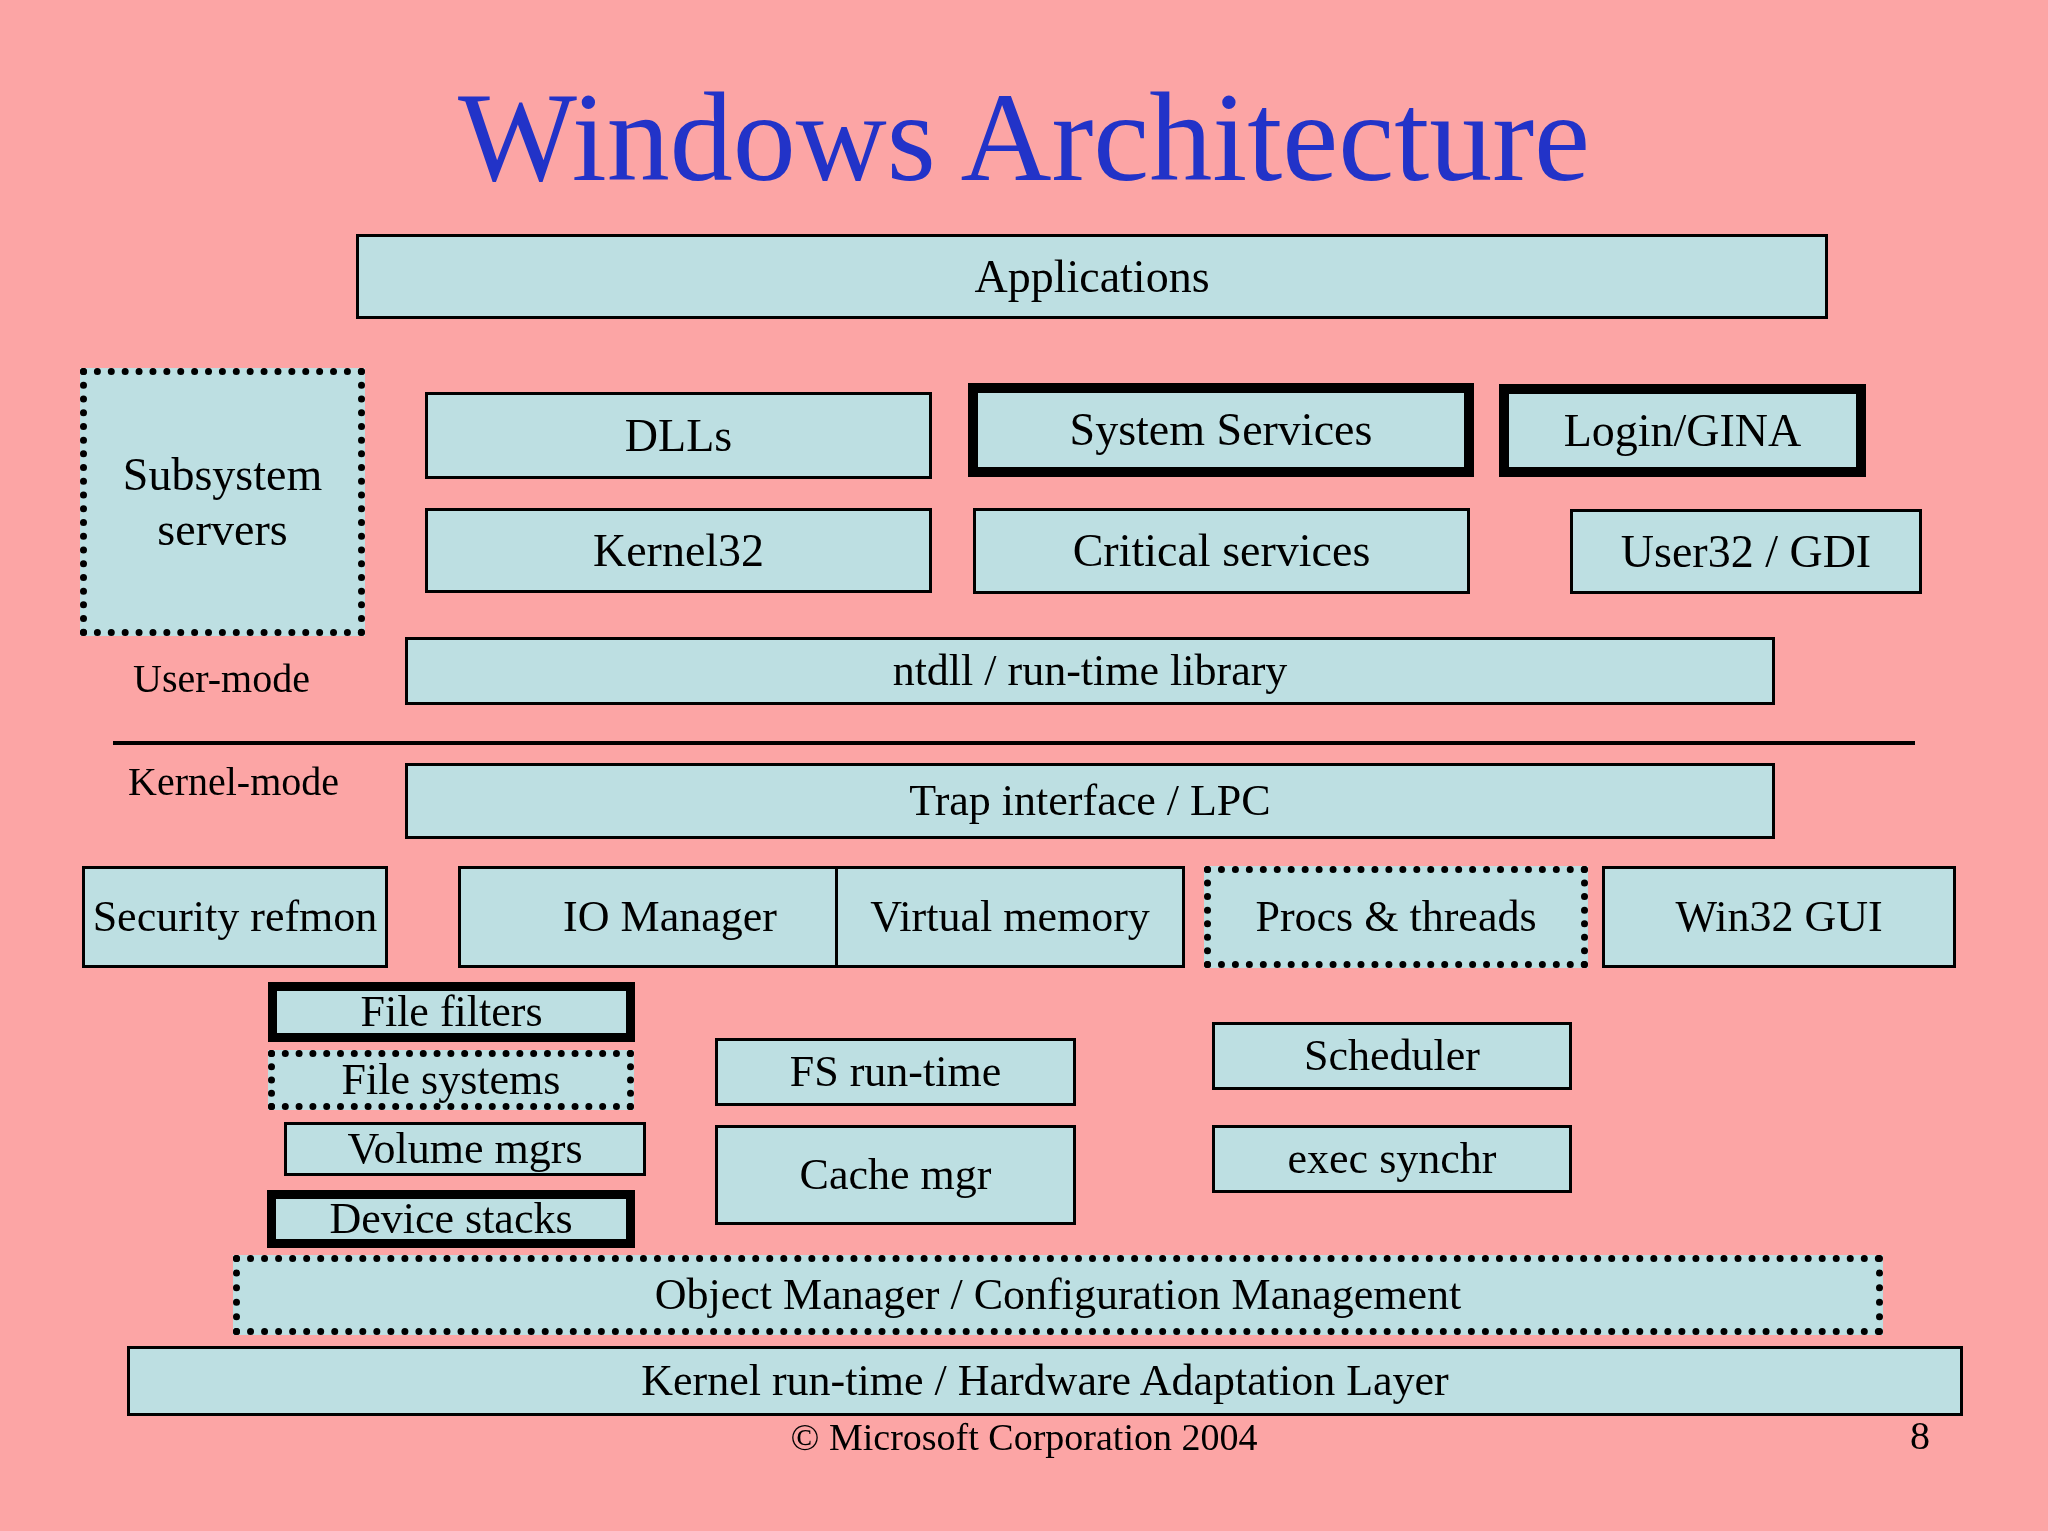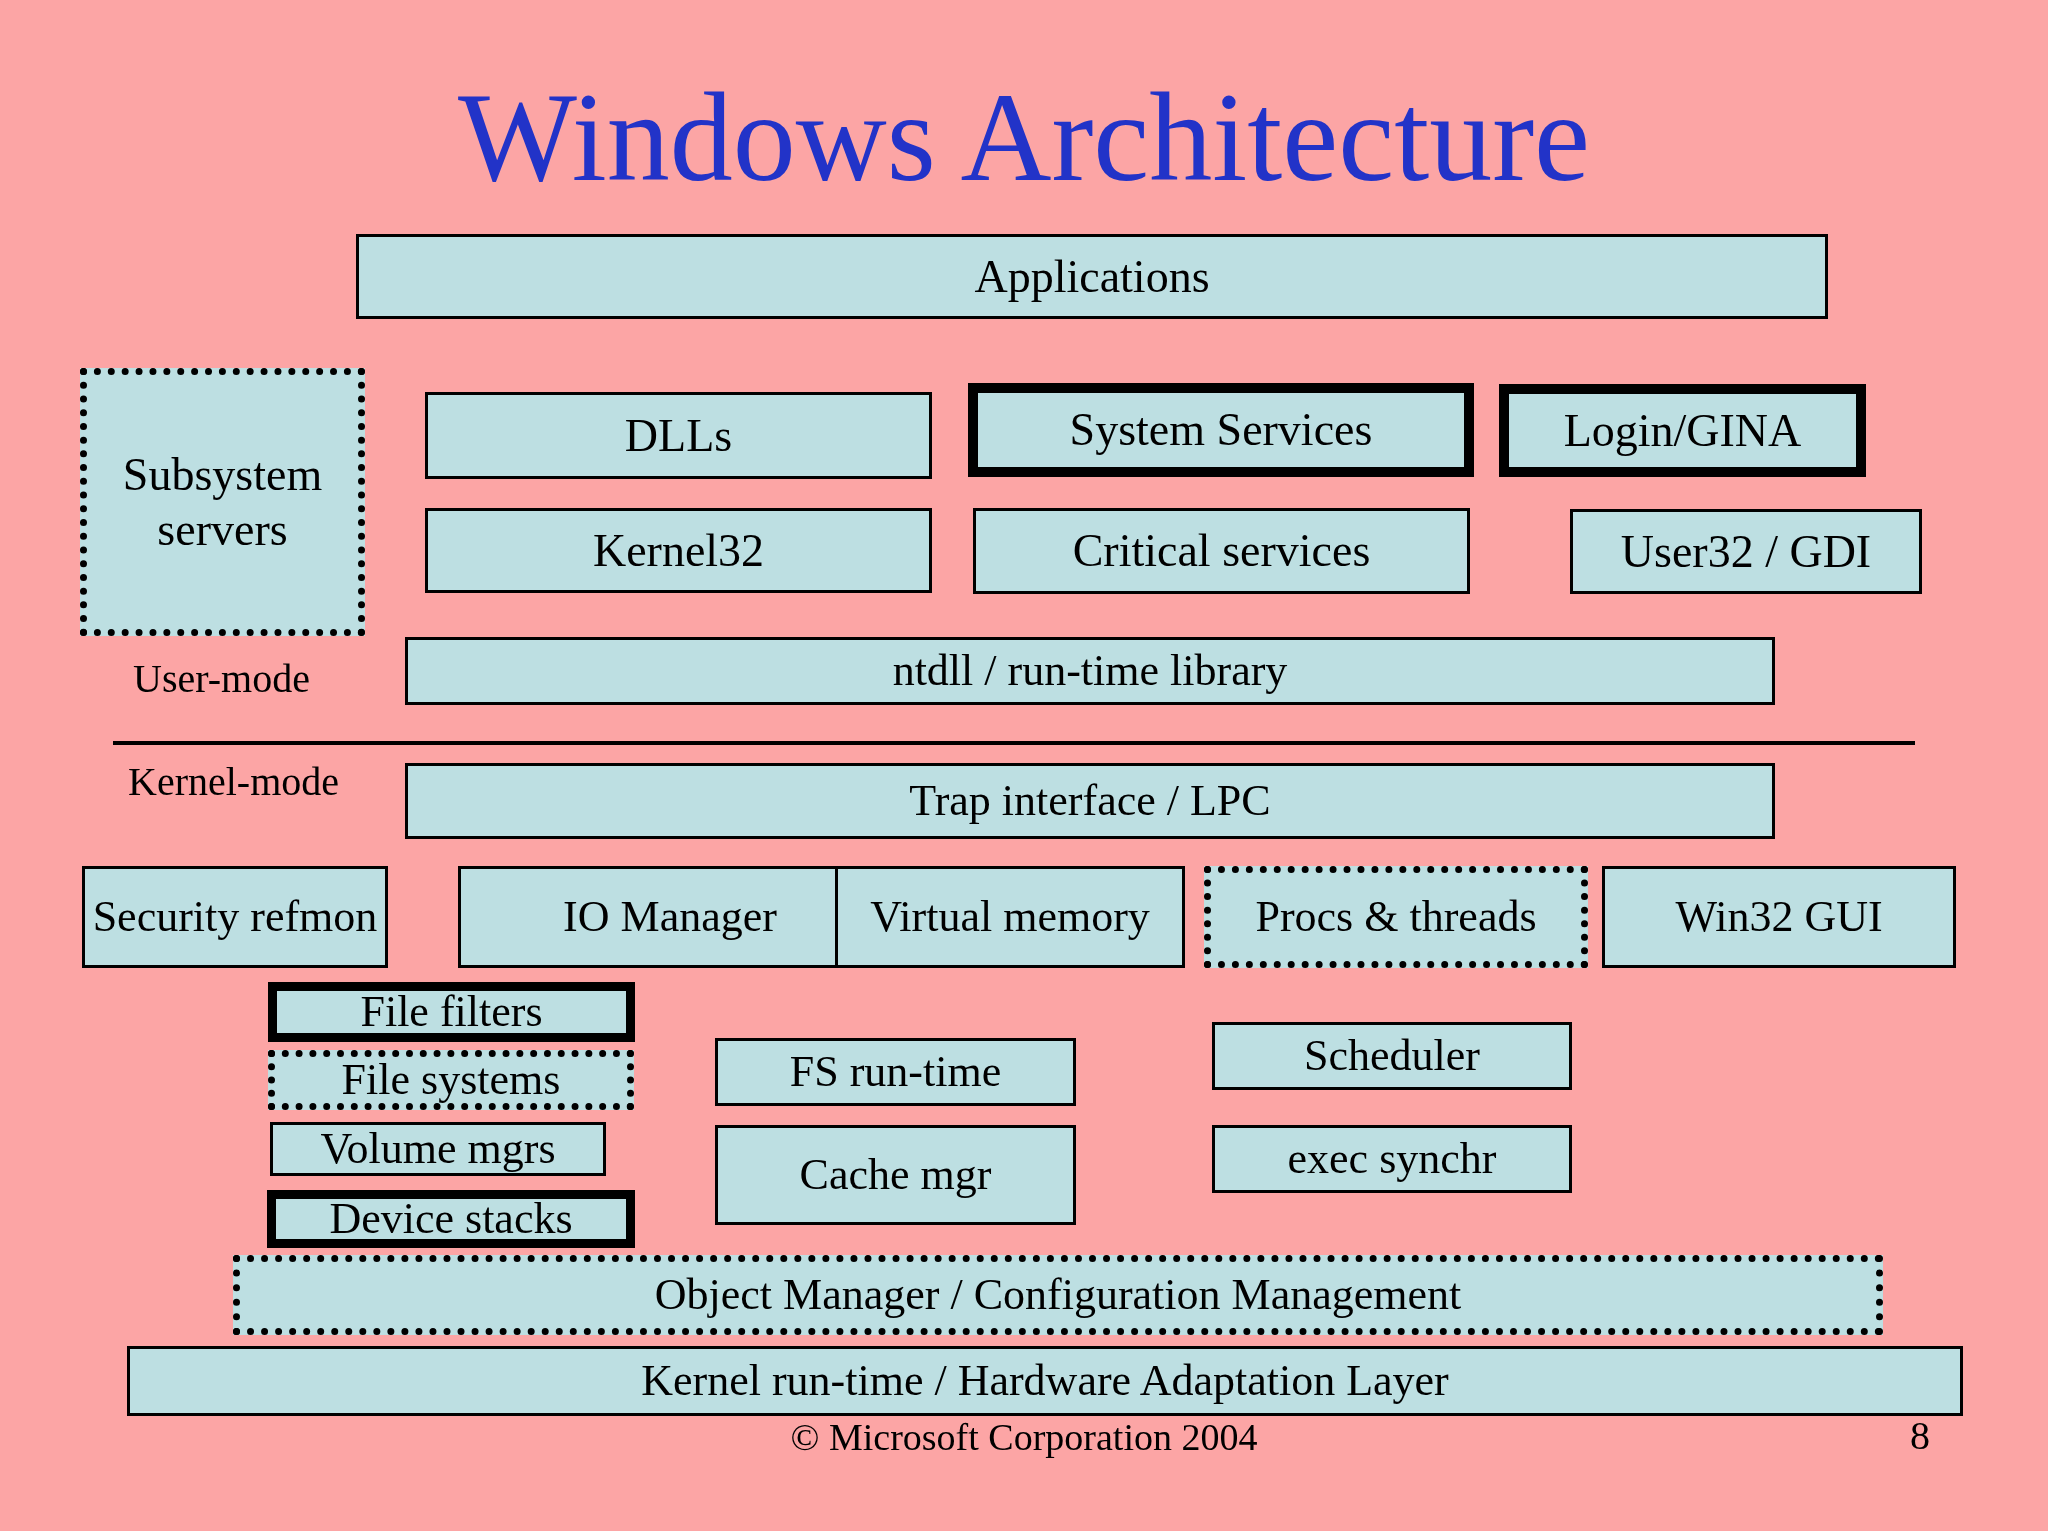--- a/index.html
+++ b/index.html
@@ -87,21 +87,21 @@
   .user-mode      { left: 133px;  top: 657px;  }
   .kernel-mode    { left: 128px;  top: 760px;  }
   .trap           { left: 405px;  top: 763px;  width: 1370px; height: 76px;  }
   .sec-refmon     { left: 82px;   top: 866px;  width: 306px;  height: 102px; }
   .io-manager     { left: 458px;  top: 866px;  width: 424px;  height: 102px; }
   .virt-memory    { left: 835px;  top: 866px;  width: 350px;  height: 102px; }
   .procs-threads  { left: 1204px; top: 866px;  width: 384px;  height: 102px; }
   .win32-gui      { left: 1602px; top: 866px;  width: 354px;  height: 102px; }
   .file-filters   { left: 268px;  top: 982px;  width: 367px;  height: 60px;  }
   .file-systems   { left: 268px;  top: 1050px; width: 366px;  height: 60px;  }
-  .volume-mgrs    { left: 270px;  top: 1122px; width: 336px;  height: 54px;  }
+  .volume-mgrs    { left: 284px;  top: 1122px; width: 362px;  height: 54px;  }
   .device-stacks  { left: 267px;  top: 1190px; width: 368px;  height: 58px;  }
   .fs-run-time    { left: 715px;  top: 1038px; width: 361px;  height: 68px;  }
   .cache-mgr      { left: 715px;  top: 1125px; width: 361px;  height: 100px; }
   .scheduler      { left: 1212px; top: 1022px; width: 360px;  height: 68px;  }
   .exec-synchr    { left: 1212px; top: 1125px; width: 360px;  height: 68px;  }
   .object-manager { left: 233px;  top: 1255px; width: 1650px; height: 80px;  }
   .kernel-runtime { left: 99px;   top: 1346px; width: 1836px; height: 70px; margin-left: 28px;  }
 </style>
 </head>
 <body>

